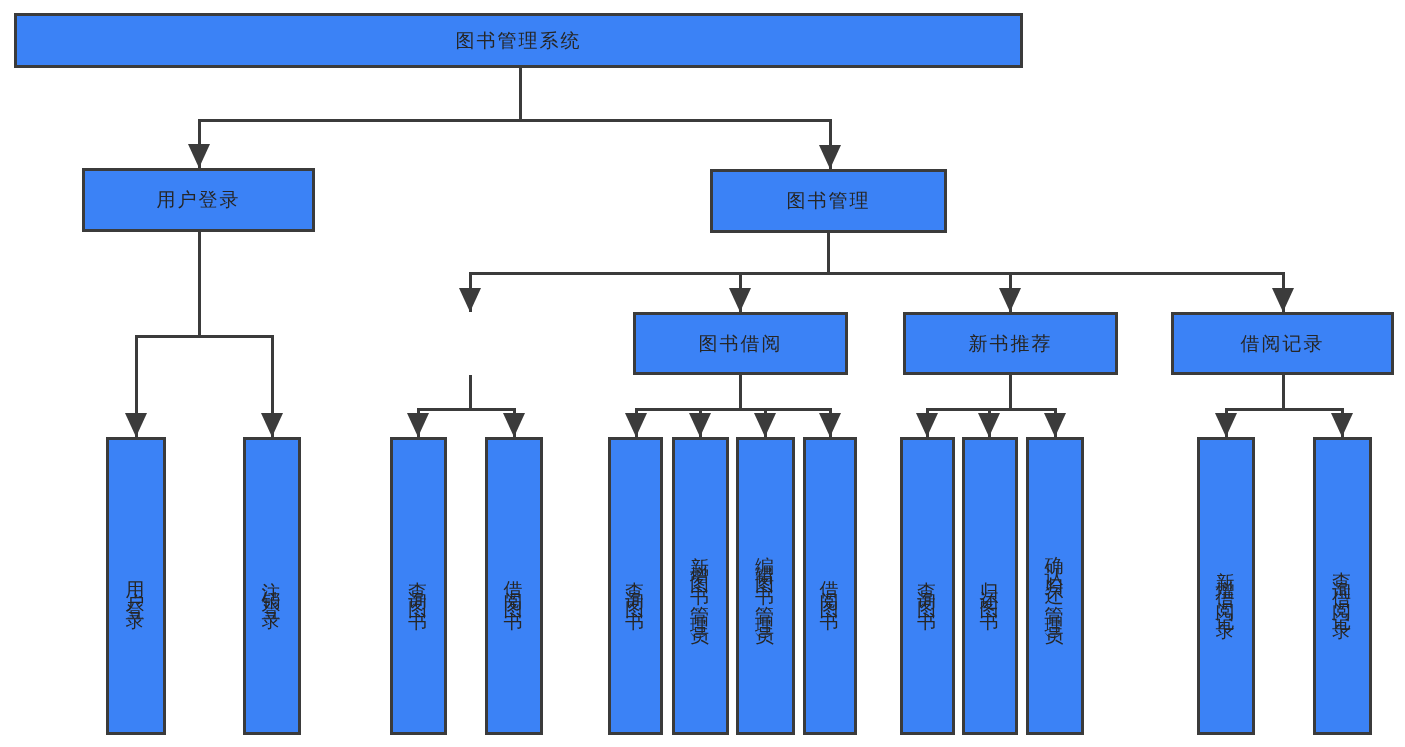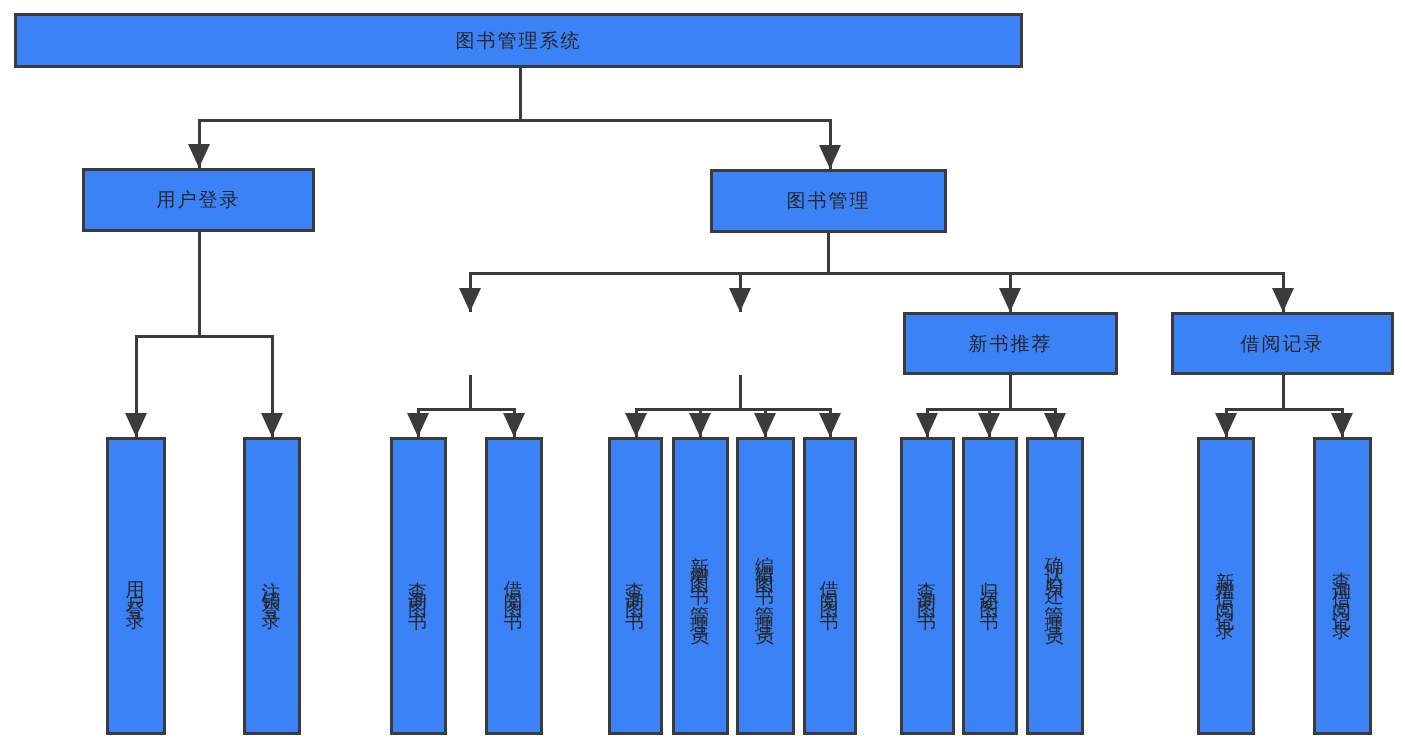--- a/index.html
+++ b/index.html
@@ -63,20 +63,21 @@
 </head>
 <body>
 
 <div id="canvas">
 
   <div class="node" id="n-root">图书管理系统</div>
 
   <div class="node" id="n-login">用户登录</div>
   <div class="node" id="n-mgmt">图书管理</div>
 
+  <div class="node" id="n-m2">图书借阅</div>
   <div class="node" id="n-m3">新书推荐</div>
   <div class="node" id="n-m4">借阅记录</div>
 
   <div class="vnode" id="n-ul1">用户登录</div>
   <div class="vnode" id="n-ul2">注销登录</div>
 
   <div class="vnode" id="n-g1c1">查询图书</div>
   <div class="vnode" id="n-g1c2">借阅图书</div>
 
   <div class="vnode" id="n-g2c1">查询图书</div>

